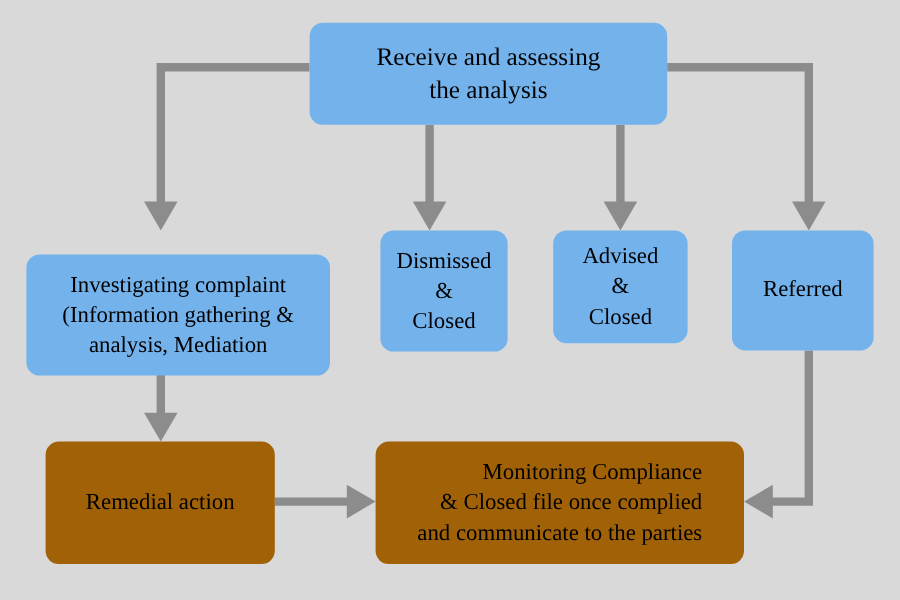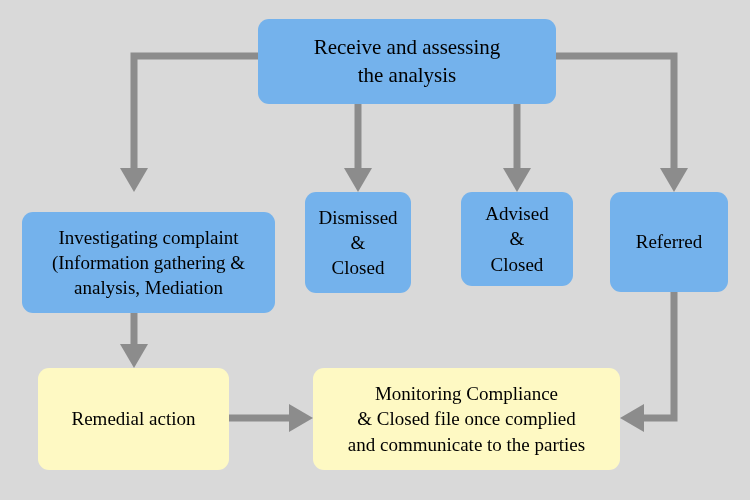--- a/index.html
+++ b/index.html
@@ -18,26 +18,26 @@
     display:flex;
     align-items:center;
     justify-content:center;
     text-align:center;
     color:#000;
     line-height:1.32;
     white-space:pre-line;
     padding:2px 6px;
   }
   .node.blue{background:#74b2ec;}
-  .node.red{background:#fef9c3;}
+  .node.red{background:#a16207;text-align:right;}
 
   
   #node-receive   {left:258px;top:19px; width:298px;height:85px; font-size:21px;}
   #node-investigate{left:22px; top:192px;width:253px;height:101px;font-size:19px;margin-top:20px;}
-  #node-dismissed {left:305px;top:192px;width:106px;height:101px;font-size:19px;}
+  #node-dismissed {left:317px;top:192px;width:106px;height:101px;font-size:19px;}
   #node-advised   {left:461px;top:192px;width:112px;height:94px;font-size:19px;}
   #node-referred  {left:610px;top:192px;width:118px;height:100px;font-size:19px;}
   #node-remedial  {left:38px; top:368px;width:191px;height:102px;font-size:19px;}
   #node-monitoring{left:313px;top:368px;width:307px;height:102px;font-size:19px;}
 
   
   svg.links{position:absolute;left:0;top:0;width:750px;height:500px;pointer-events:none;}
   svg.links path{fill:none;stroke:#8c8c8c;stroke-width:7;}
   svg.links polygon{fill:#8c8c8c;}
 </style>

